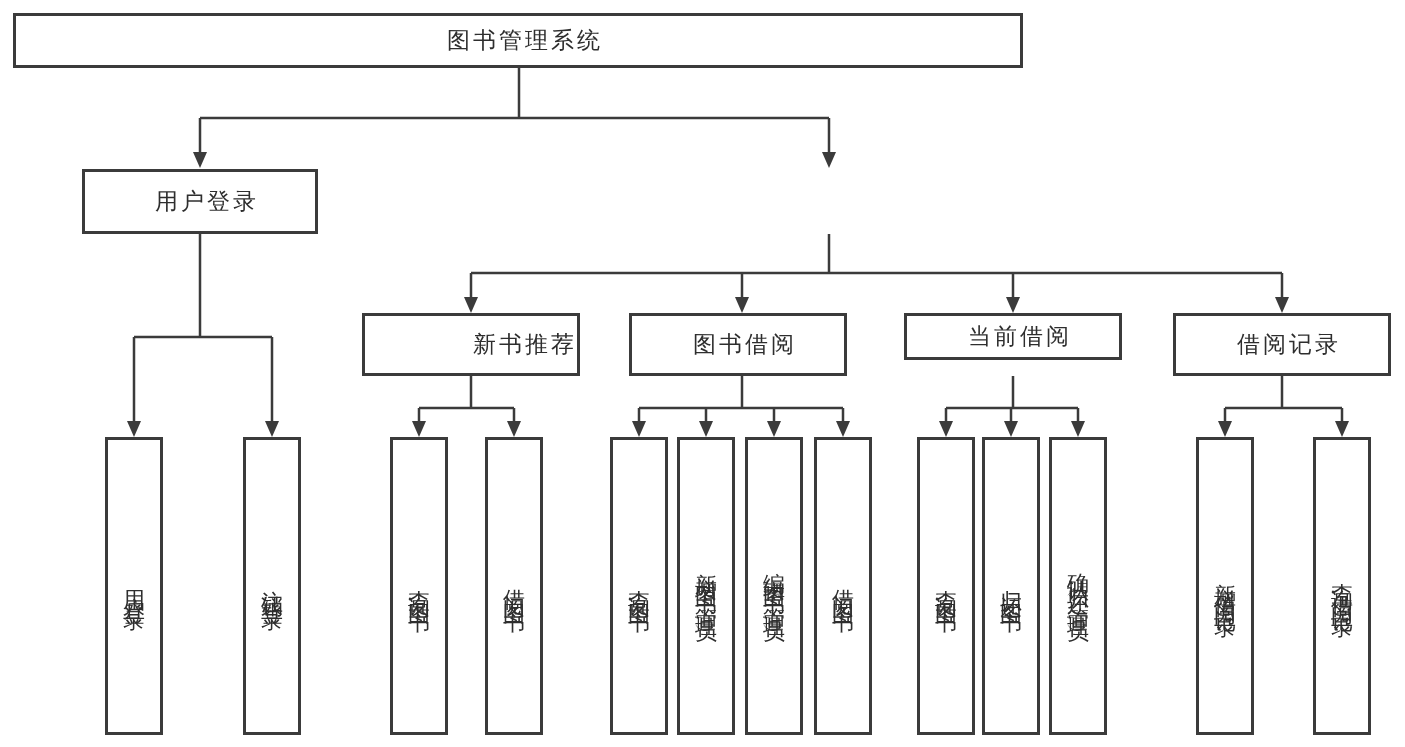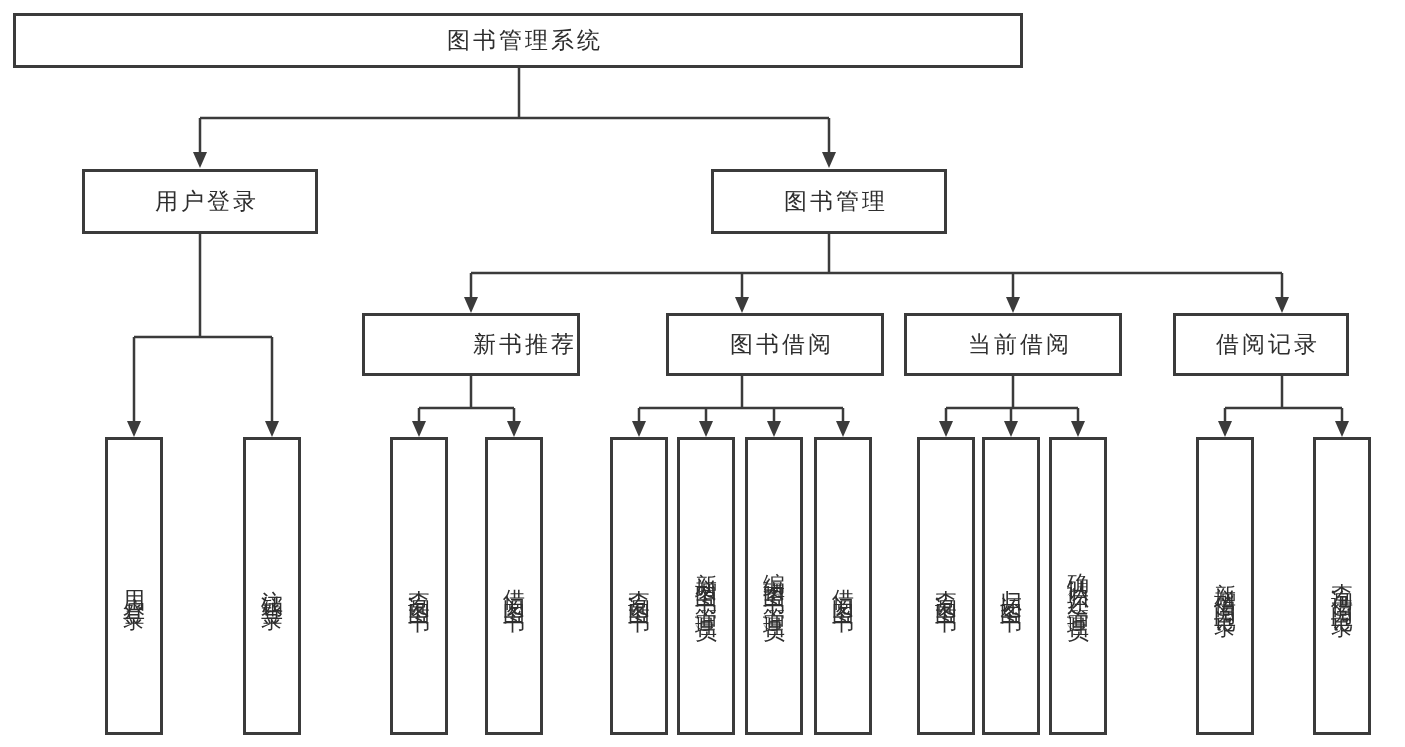--- a/index.html
+++ b/index.html
@@ -129,34 +129,31 @@
     </g>
   </svg>
 
   <div class="hbox" style="left:13px; top:13px; width:1010px; height:55px;">
     <span>图书管理系统</span>
   </div>
 
   <div class="hbox" style="left:82px; top:169px; width:236px; height:65px;">
     <span>用户登录</span>
   </div>
-  <div class="hbox" style="left:711px; top:169px; width:236px; height:65px;">
-    <span>图书管理</span>
-  </div>
 
   <div class="hbox" style="left:362px; top:313px; width:218px; height:63px;justify-content:flex-end;">
     <span>新书推荐</span>
   </div>
-  <div class="hbox" style="left:666px; top:313px; width:218px; height:63px;">
+  <div class="hbox" style="left:629px; top:313px; width:218px; height:63px;">
     <span>图书借阅</span>
   </div>
-  <div class="hbox" style="left:904px; top:313px; width:218px; height:63px;">
+  <div class="hbox" style="left:904px; top:313px; width:218px; height:47px;">
     <span>当前借阅</span>
   </div>
-  <div class="hbox" style="left:1173px; top:313px; width:176px; height:63px;">
+  <div class="hbox" style="left:1173px; top:313px; width:218px; height:63px;">
     <span>借阅记录</span>
   </div>
 
   <div class="vbox" style="left:105px;">
     <span class="vtext">用户登录</span>
   </div>
   <div class="vbox" style="left:243px;">
     <span class="vtext">注销登录</span>
   </div>
 

